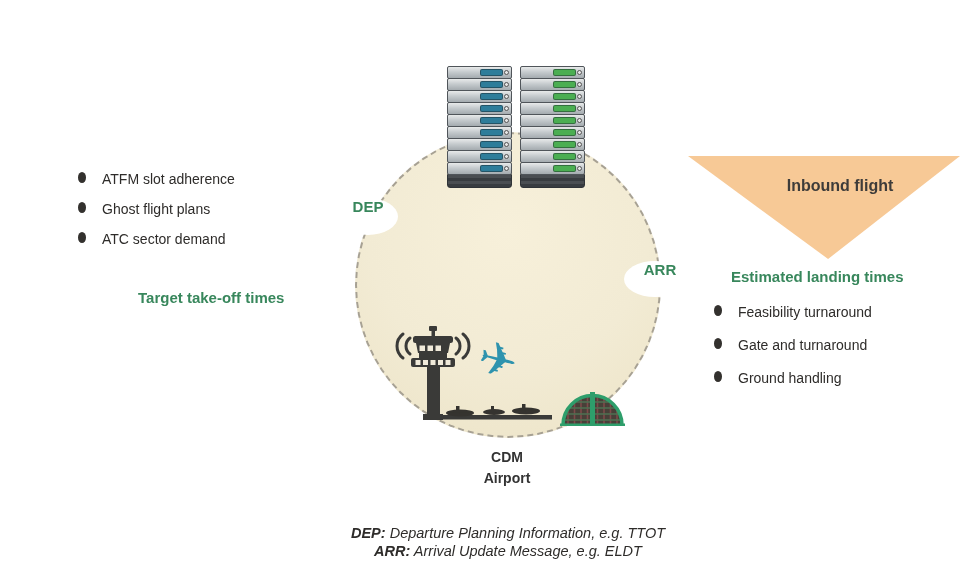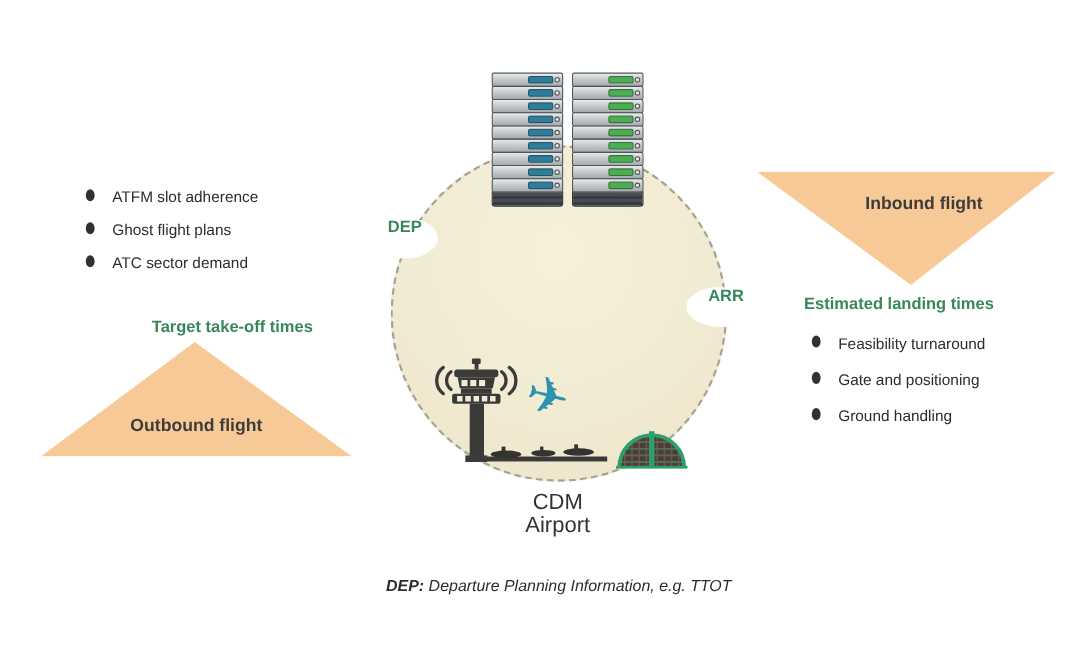--- a/index.html
+++ b/index.html
@@ -13,21 +13,21 @@
     position:absolute; left:355px; top:132px; width:306px; height:306px;
     border-radius:50%; border:2px dashed #A7A193;
     background:radial-gradient(circle at 50% 32%, #F7F0DA 0%, var(--circle-fill,#F2EBD4) 55%, #ECE3C6 100%);
     box-sizing:border-box;
   }
 
   
   .atfm-title { position:absolute; left:441px; top:30px; width:150px; text-align:center;
     font-size:15px; font-weight:bold; letter-spacing:.5px; }
   .cdm-label { position:absolute; left:432px; top:447px; width:150px; text-align:center;
-    font-size:20px; font-weight:normal; line-height:21px; }
+    font-size:14px; font-weight:bold; line-height:21px; }
 
   
   .rack { position:absolute; top:67px; width:65px; }
   .rack-blue  { left:447px; }
   .rack-green { left:520px; }
   .unit { position:relative; height:13px; margin-top:-1px; box-sizing:border-box;
     border:1px solid #50555A; border-radius:2px;
     background:linear-gradient(180deg,#E8EAEA 0%,#C6CBCE 45%,#A4ABAF 100%); }
   .unit::before { content:""; position:absolute; left:50%; right:13%; top:2px; bottom:2px;
     border-radius:2px; border:1px solid rgba(25,35,40,.45); }
@@ -45,21 +45,21 @@
     display:flex; align-items:flex-start; justify-content:center;
     font-weight:bold; font-size:15px; color:var(--green,#38875C); }
   .dep-notch { left:338px; top:198px; width:60px; height:37px; }
   .arr-notch { left:624px; top:261px; width:62px; height:36px; padding-left:10px; box-sizing:border-box; }
 
   
   .bullets { position:absolute; list-style:none; margin:0; padding:0; font-size:14px; color:#2E2C2A; }
   .bullets li { display:flex; align-items:flex-start; }
   .left-bullets  { left:78px;  top:171px; }
   .left-bullets li  { margin-bottom:14px; }
-  .right-bullets { left:738px; top:304px; }
+  .right-bullets { left:714px; top:304px; }
   .right-bullets li { margin-bottom:17px; }
   .dot { flex:0 0 auto; width:8px; height:11px; border-radius:50%;
     background:#33312E; margin:1px 16px 0 0; }
 
   
   .green-heading { position:absolute; font-weight:bold; font-size:15px; color:var(--green,#38875C); }
   .left-heading  { left:110px; top:289px;margin-left:28px; }
   .right-heading { left:731px; top:268px; }
 
   
@@ -208,48 +208,49 @@
       </li>
     <li>
       <span class="dot"></span>
       <span>ATC sector demand</span>
       </li>
   </ul>
 
   <div class="green-heading left-heading">Target take-off times</div>
   <div class="green-heading right-heading">Estimated landing times</div>
 
-  <div class="tri tri-up">
-    <span class="tri-label">Outbound flight</span>
-  </div>
 
   <div class="tri tri-down">
     <span class="tri-label">Inbound flight</span>
   </div>
 
   <ul class="bullets right-bullets">
     <li>
       <span class="dot"></span>
       <span>Feasibility turnaround</span>
       </li>
     <li>
       <span class="dot"></span>
-      <span>Gate and positioning</span>
+      <span>Gate and turnaround</span>
       </li>
     <li>
       <span class="dot"></span>
       <span>Ground handling</span>
       </li>
   </ul>
 
   <div class="cdm-label">
     <div>CDM</div>
     <div>Airport</div>
   </div>
 
   <div class="footnotes">
     <div class="fn-line">
       <span class="fn-abbr">DEP:</span>
       <span>Departure Planning Information, e.g. TTOT</span>
     </div>
+    <div class="fn-line">
+      <span class="fn-abbr">ARR:</span>
+      <span>Arrival Update Message, e.g. ELDT</span>
+    </div>
   </div>
 
 </div>
 
 </body></html>

